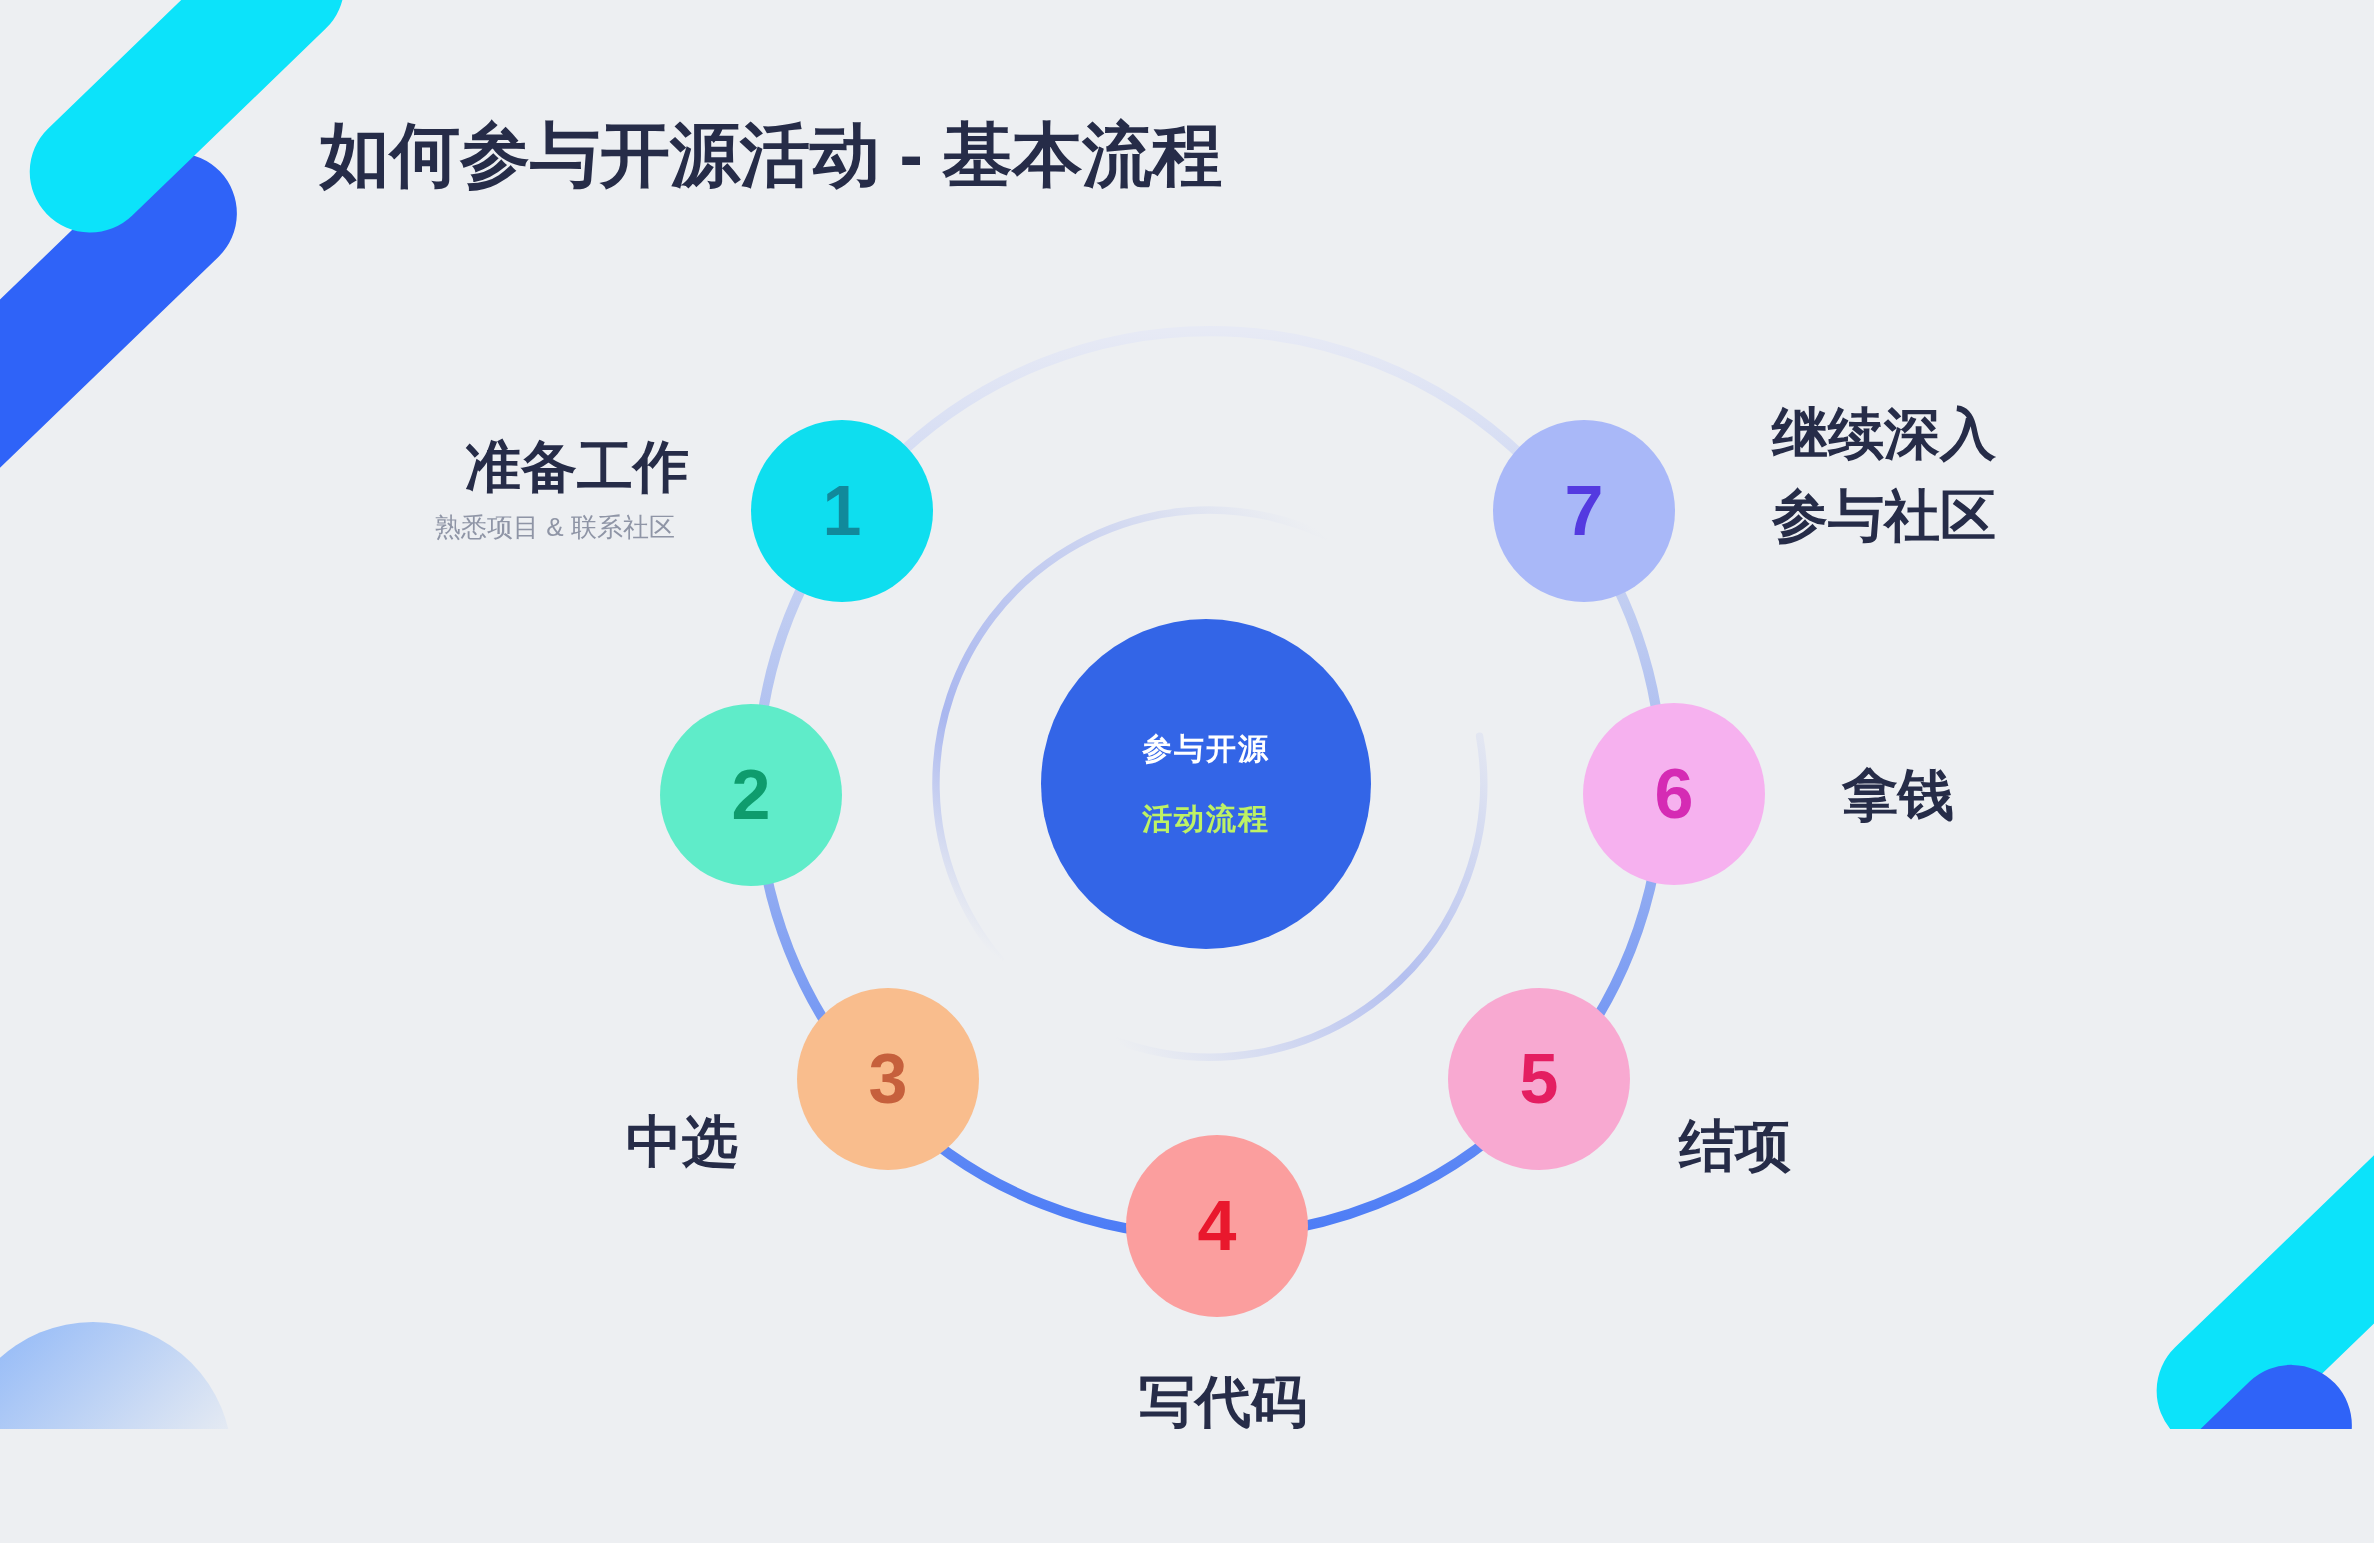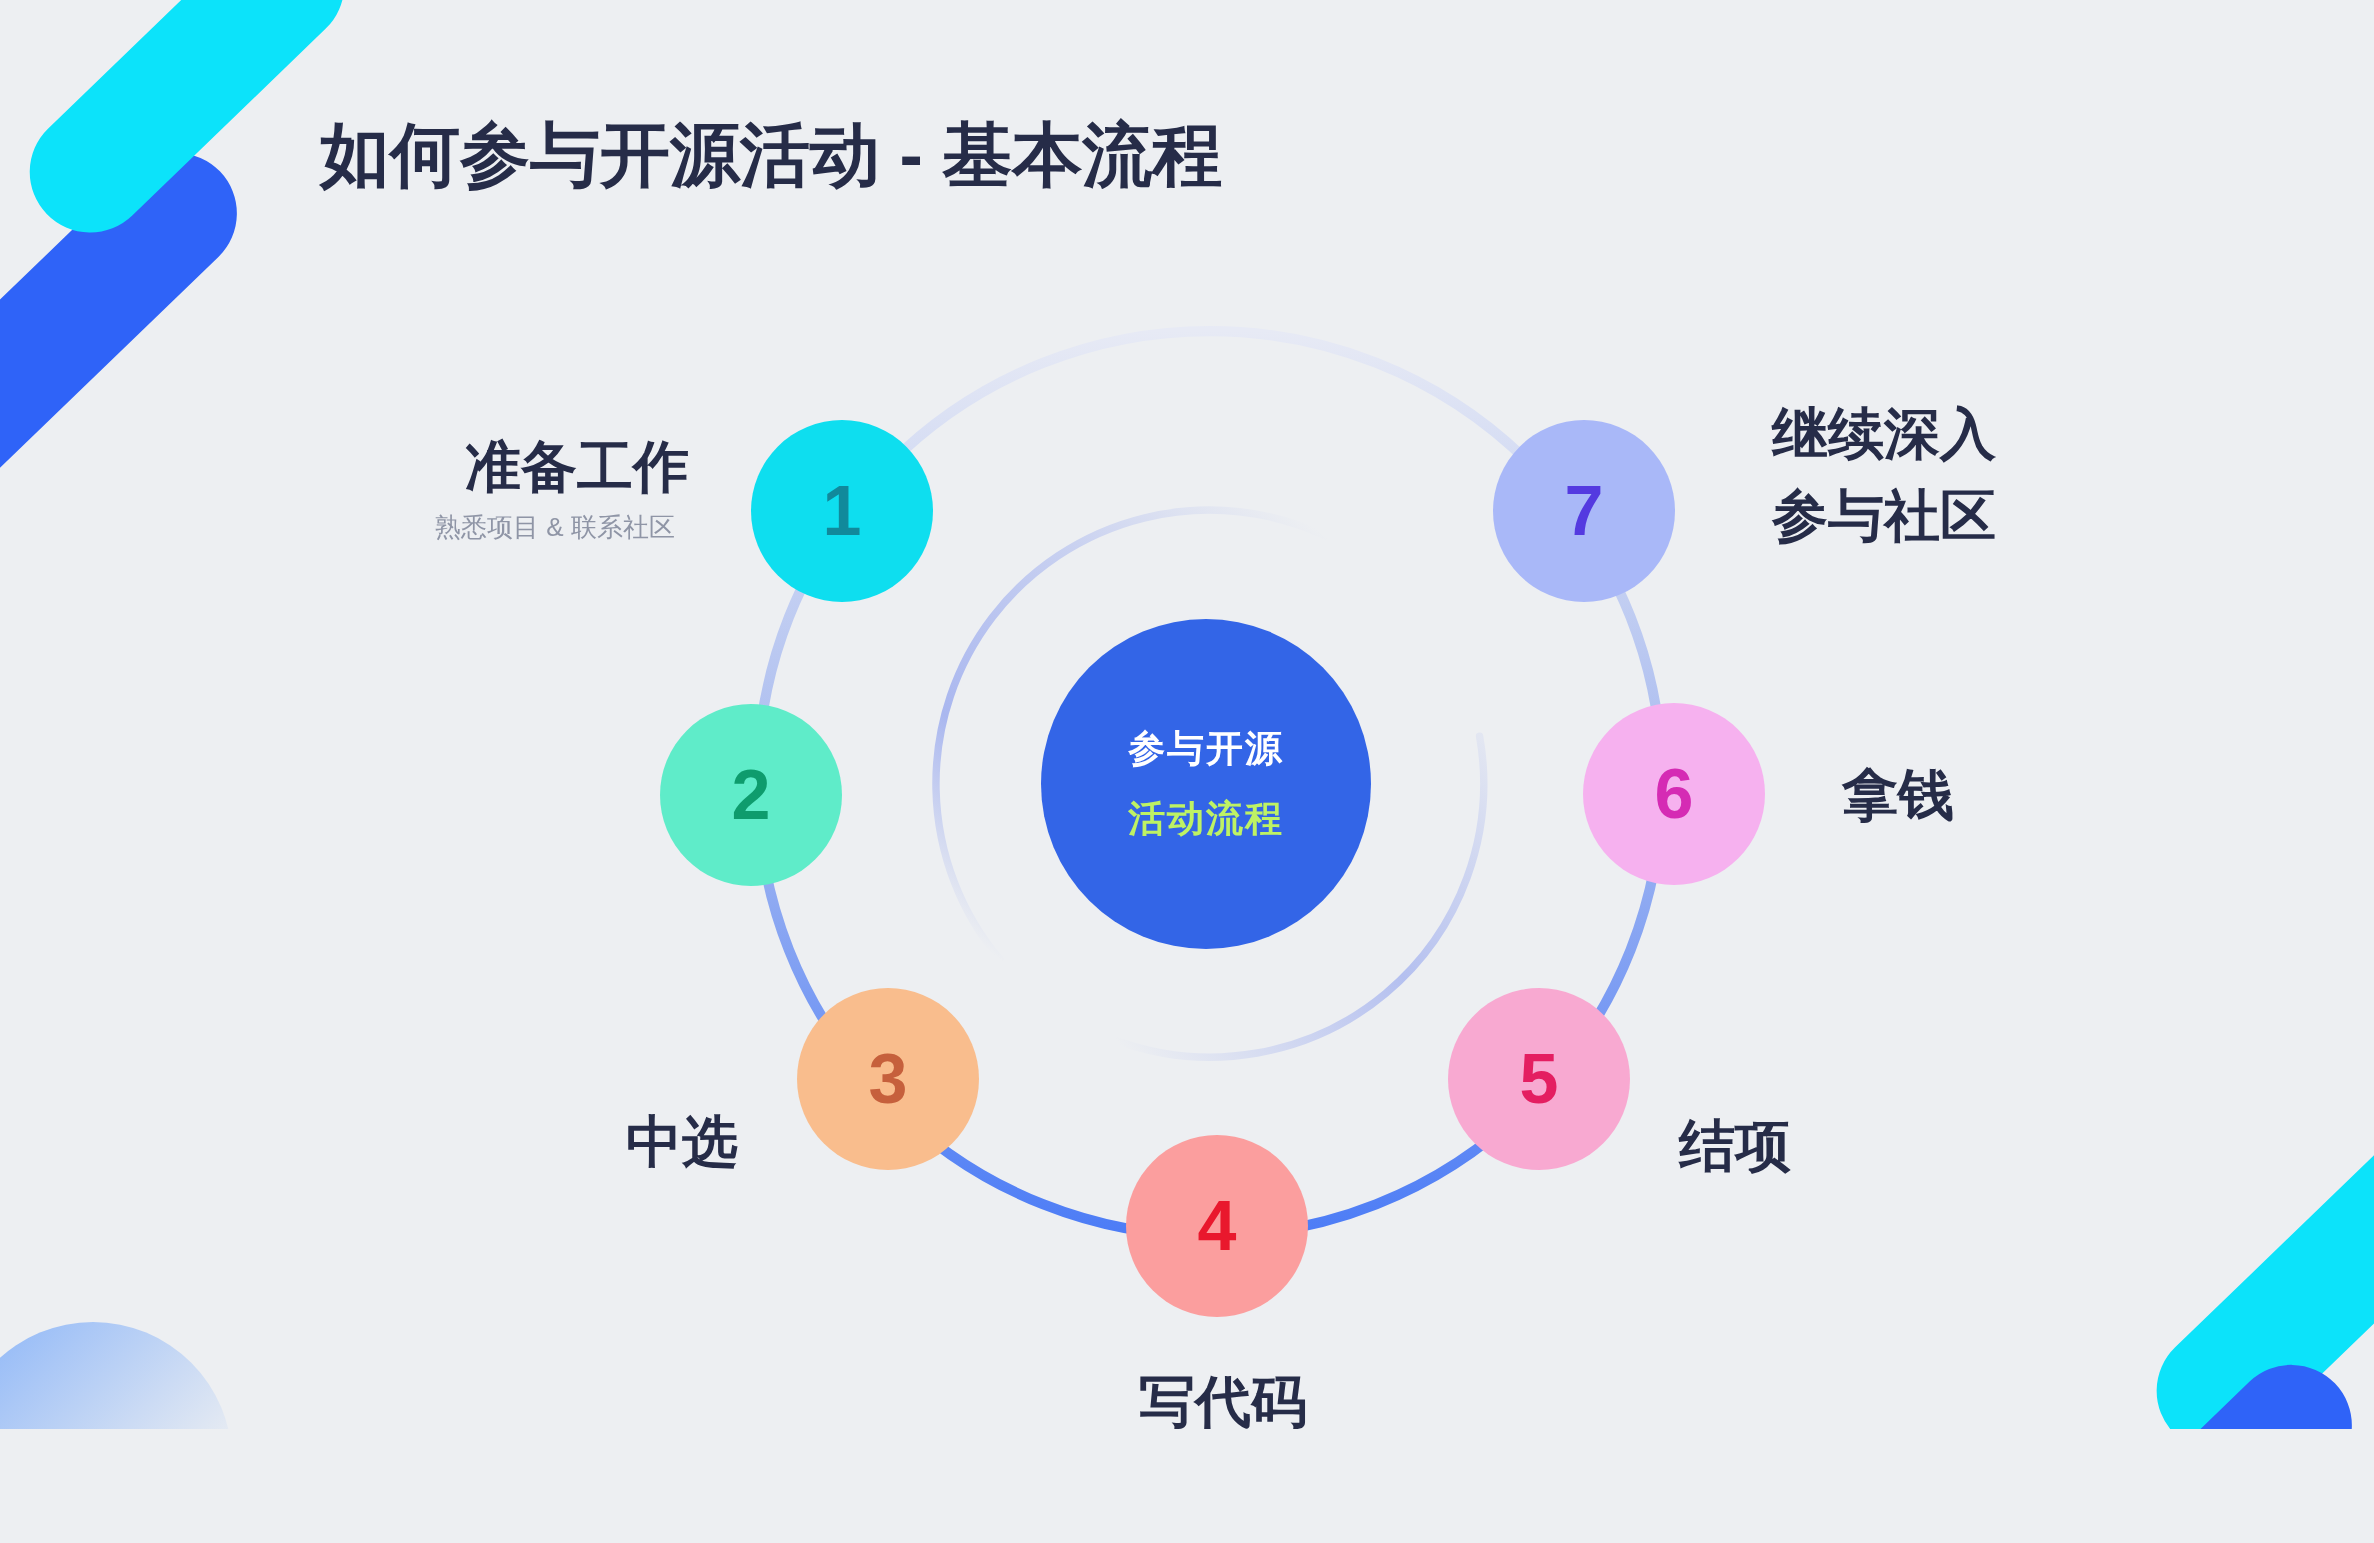--- a/index.html
+++ b/index.html
@@ -63,21 +63,21 @@
     position: absolute;
     left: 1041px; top: 619px;
     width: 330px; height: 330px;
     border-radius: 50%;
     display: flex;
     flex-direction: column;
     align-items: center;
     justify-content: center;
   }
   .center-circle .line {
-    font-size: 37px;
+    font-size: 30px;
     font-weight: 700;
     line-height: 70px;
     letter-spacing: 1.9px;
     white-space: nowrap;
   }
   
   .label {
     position: absolute;
     transform: translate(-50%, -50%);
     font-size: 56px;

